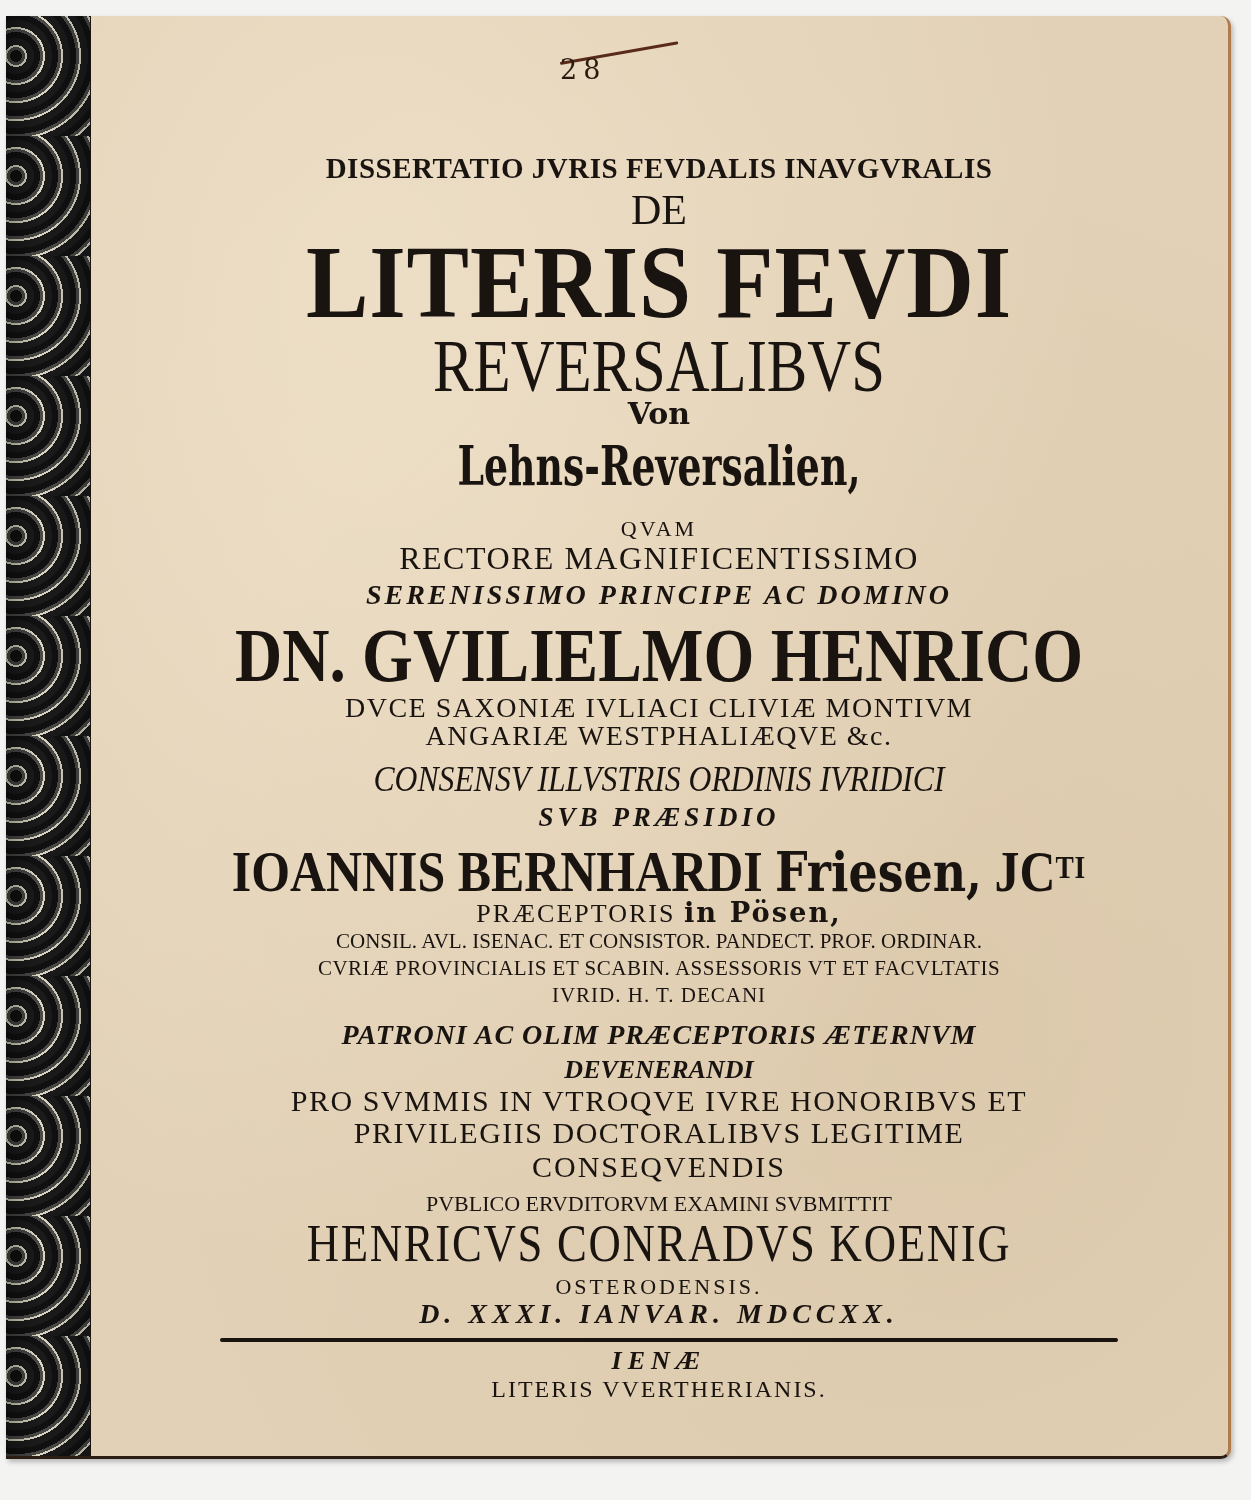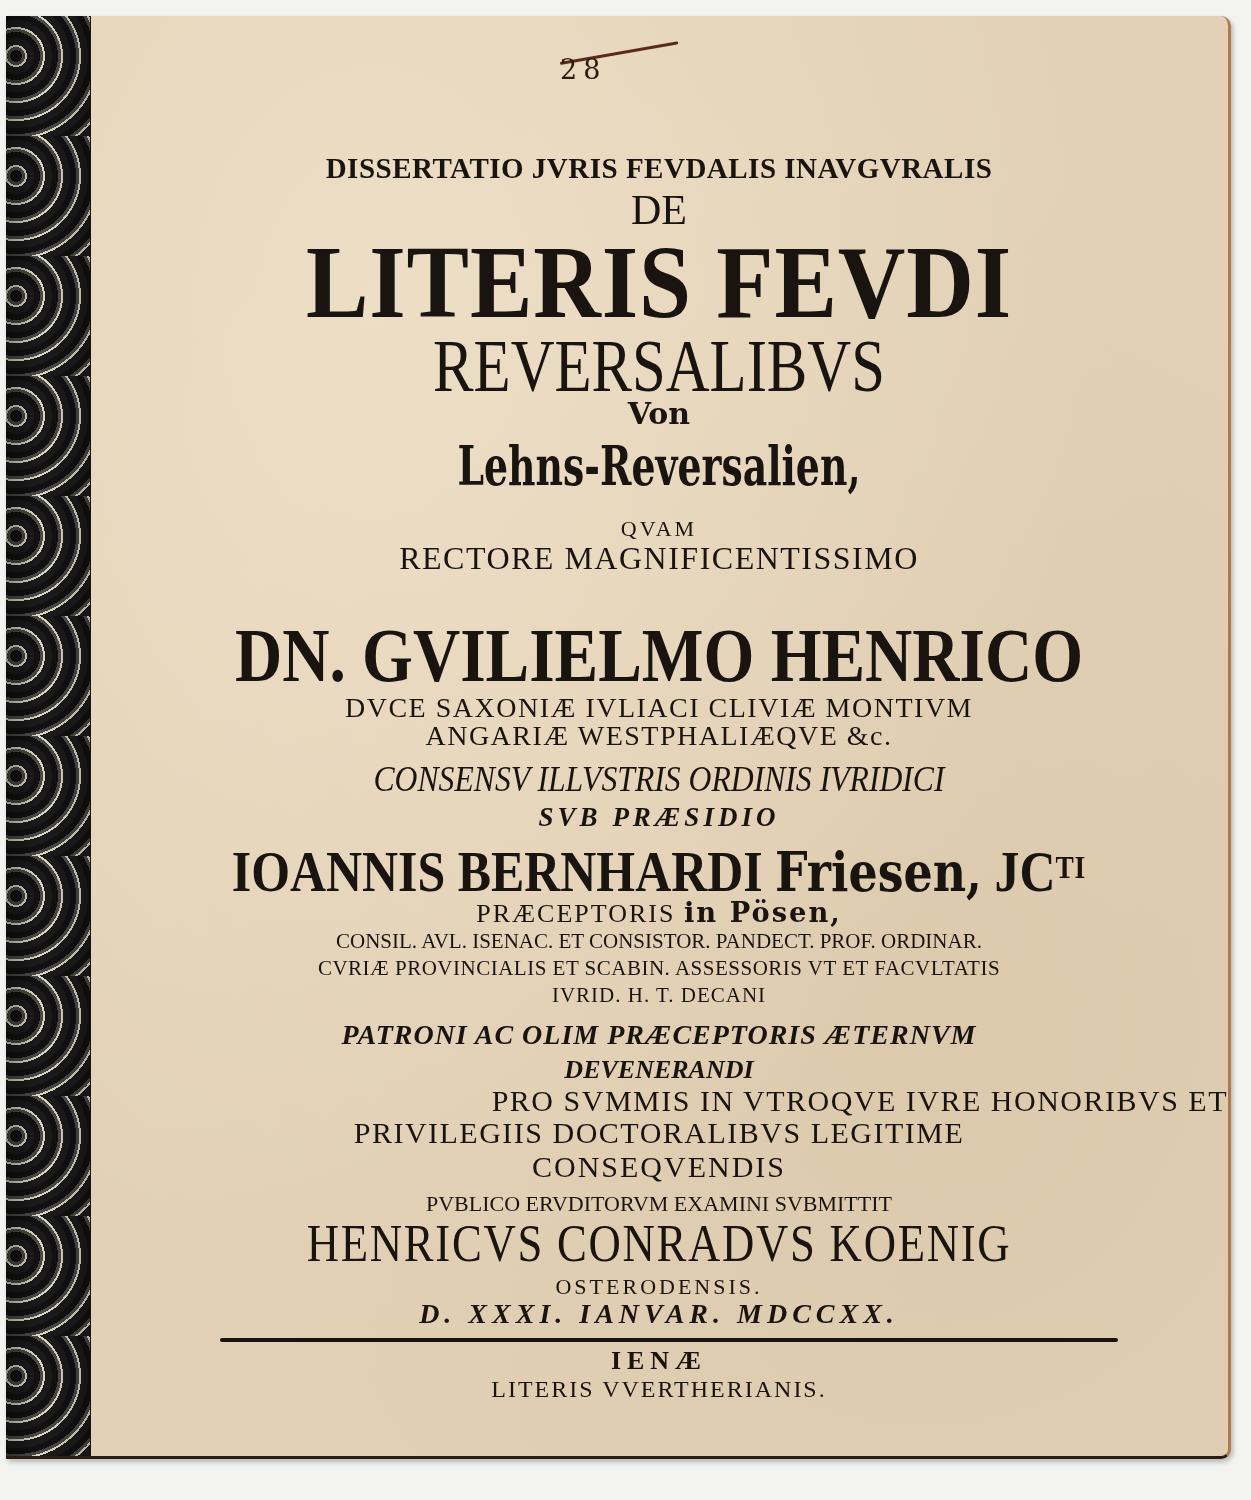--- a/index.html
+++ b/index.html
@@ -102,39 +102,39 @@
   .l12 { top: 704px; font-size: 28px; letter-spacing: 1.5px; }
   .l13 { top: 742px; font-size: 36px; font-style: italic; transform: scaleX(0.88); }
   .l14 { top: 786px; font-size: 27px; font-style: italic; font-weight: bold; letter-spacing: 4px; }
   .l15 { top: 822px; font-size: 58px; font-weight: bold; transform: scaleX(0.86); }
   .l16 { top: 880px; font-size: 26px; letter-spacing: 2px; }
   .l17 { top: 913px; font-size: 21px; }
   .l18 { top: 940px; font-size: 21px; letter-spacing: 0.5px; }
   .l19 { top: 967px; font-size: 21px; letter-spacing: 1px; }
   .l20 { top: 1003px; font-size: 28px; font-style: italic; font-weight: bold; letter-spacing: 1px; }
   .l21 { top: 1039px; font-size: 26px; font-style: italic; font-weight: bold; }
-  .l22 { top: 1068px; font-size: 30px; letter-spacing: 1.5px; text-align: right; }
+  .l22 { top: 1068px; font-size: 30px; letter-spacing: 1.5px; }
   .l23 { top: 1100px; font-size: 30px; letter-spacing: 1.5px; }
   .l24 { top: 1134px; font-size: 30px; letter-spacing: 2px; }
   .l25 { top: 1175px; font-size: 22px; }
   .l26 { top: 1198px; font-size: 52px; letter-spacing: 2px; transform: scaleX(0.86); }
   .l27 { top: 1258px; font-size: 22px; letter-spacing: 3px; }
   .l28 { top: 1282px; font-size: 28px; font-style: italic; font-weight: bold; letter-spacing: 5px; }
 
   .rule {
     position: absolute;
     left: 130px;
     right: 110px;
     top: 1322px;
     height: 4px;
     background: #1a1411;
     border-radius: 2px;
   }
 
-  .l29 { top: 1330px; font-size: 26px; font-weight: bold; letter-spacing: 6px; }
+  .l29 { top: 1330px; font-size: 26px; font-style: italic; font-weight: bold; letter-spacing: 6px; }
   .l30 { top: 1360px; font-size: 24px; letter-spacing: 2px; }
 
   .sup { font-size: 0.55em; vertical-align: 0.4em; letter-spacing: 1px; }
   .fraktur { font-family: "DejaVu Serif", serif; font-weight: bold; font-size: 0.92em; }
   .fraktur-sm { font-family: "DejaVu Serif", serif; font-weight: bold; font-size: 1.05em; }
 </style>
 </head>
 <body>
 
 <div class="page">
@@ -146,20 +146,21 @@
 
     <div class="line l1">DISSERTATIO JVRIS FEVDALIS INAVGVRALIS</div>
     <div class="line l2">DE</div>
     <div class="line l3">LITERIS FEVDI</div>
     <div class="line l4">REVERSALIBVS</div>
     <div class="line l5">Von</div>
     <div class="line l6">Lehns-Reversalien,</div>
 
     <div class="line l7">QVAM</div>
     <div class="line l8">RECTORE MAGNIFICENTISSIMO</div>
+    <div class="line l9">SERENISSIMO PRINCIPE AC DOMINO</div>
     <div class="line l10">DN. GVILIELMO HENRICO</div>
     <div class="line l11">DVCE SAXONIÆ IVLIACI CLIVIÆ MONTIVM</div>
     <div class="line l12">ANGARIÆ WESTPHALIÆQVE &amp;c.</div>
     <div class="line l13">CONSENSV ILLVSTRIS ORDINIS IVRIDICI</div>
     <div class="line l14">SVB PRÆSIDIO</div>
 
     <div class="line l15">
       <span>IOANNIS BERNHARDI</span>
       <span class="fraktur">Friesen,</span>
       <span>JC</span><span class="sup">TI</span>

